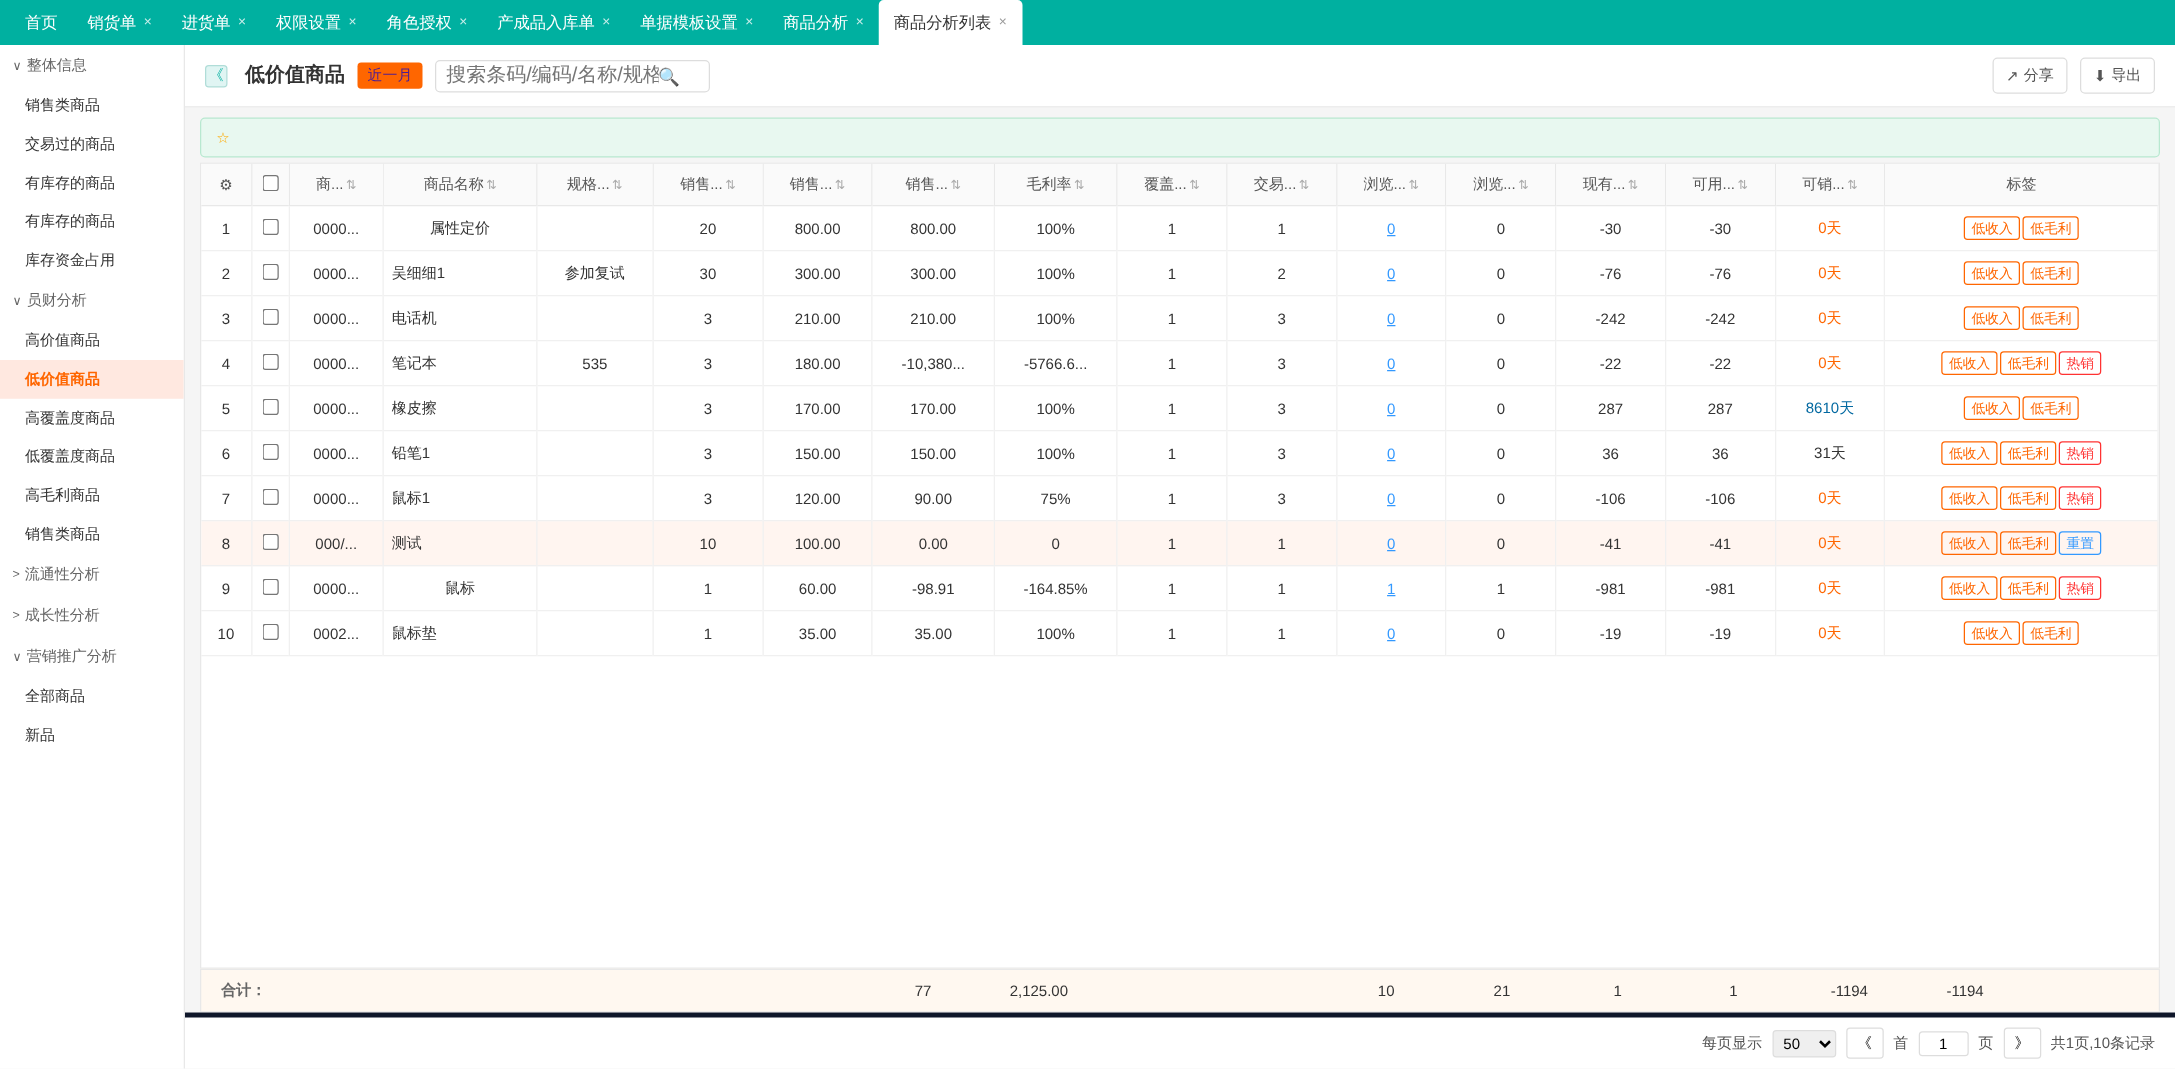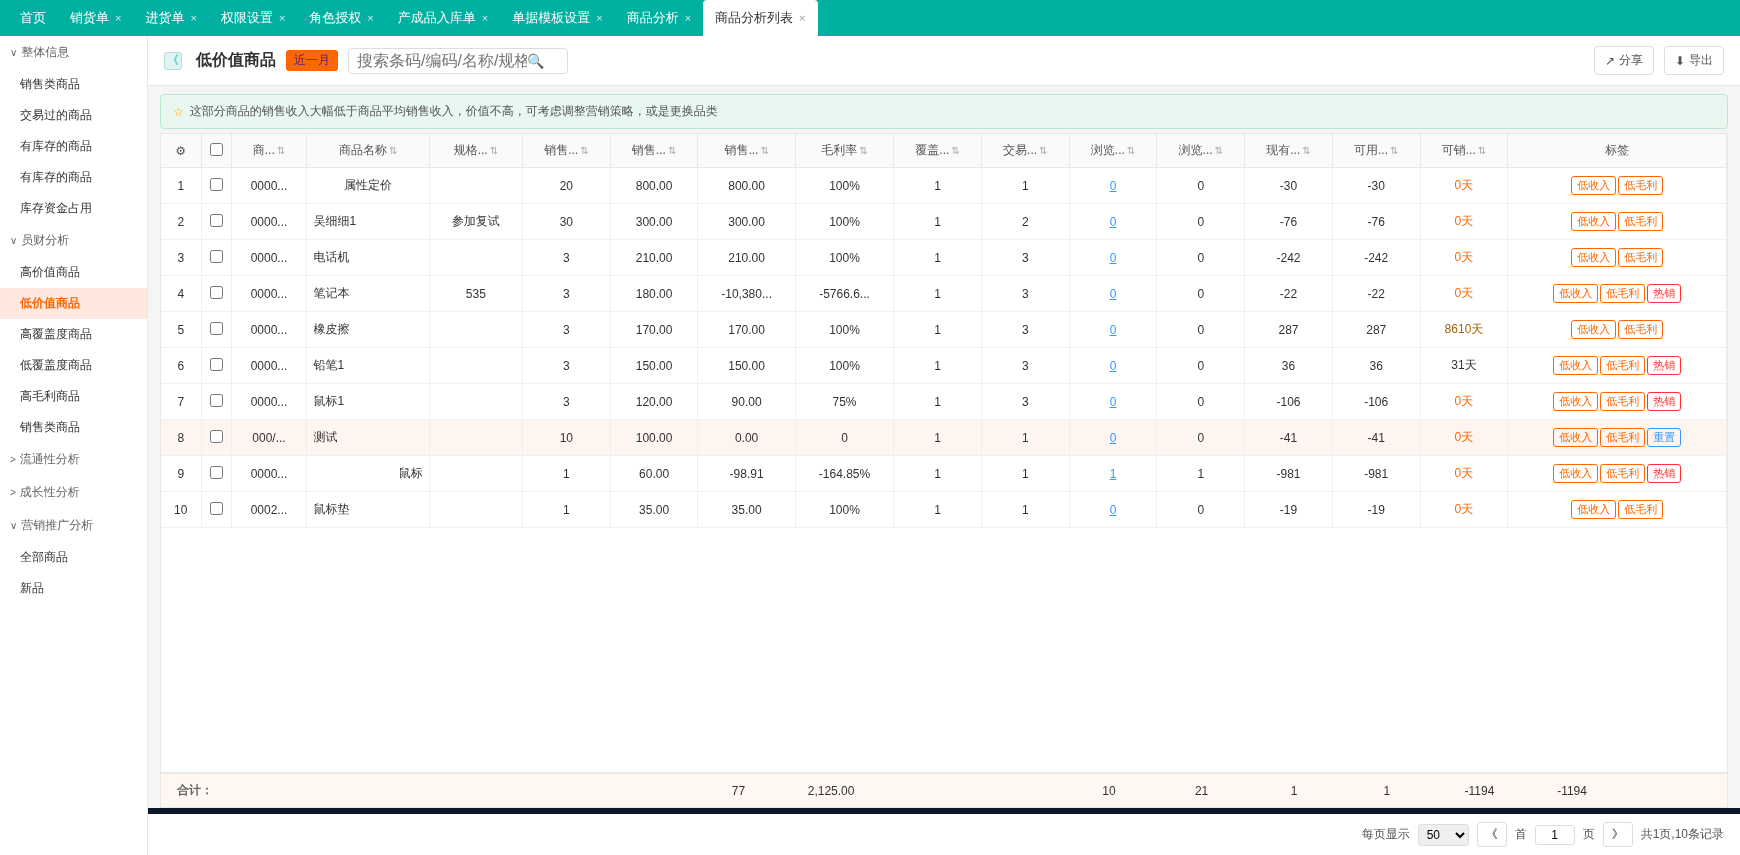--- a/index.html
+++ b/index.html
@@ -55,21 +55,21 @@
     .link-style { color: #3399ff; text-decoration: underline; cursor: pointer; }
     .sort-icon { color: #aaa; font-size: 10px; cursor: pointer; }
     
     
     .footer-total { background: #fff8f0; border-top: 2px solid #e8e8e8; padding: 8px 16px; display: flex; align-items: center; border: 1px solid #e8e8e8; margin: 0 12px; }
     .footer-label { color: #666; font-weight: bold; margin-right: 20px; padding-right: 20px; }
     .footer-cells { display: flex; flex: 1; }
     .footer-cell { flex: 1; text-align: center; color: #333; font-size: 12px; padding: 0 6px; }
     
     
-    .pagination-bar { background: #fff; border-top: 6px solid #0f172a; padding: 8px 16px; display: flex; align-items: center; justify-content: flex-end; gap: 8px; font-size: 12px; color: #555; }
+    .pagination-bar { background: #fff; border-top: 4px solid #0f172a; padding: 8px 16px; display: flex; align-items: center; justify-content: flex-end; gap: 8px; font-size: 12px; color: #555; }
     .page-size-select { border: 1px solid #ddd; border-radius: 3px; padding: 2px 4px; font-size: 12px; }
     .page-btn { border: 1px solid #ddd; background: #fff; padding: 3px 8px; cursor: pointer; border-radius: 3px; font-size: 12px; }
     .page-input { border: 1px solid #ddd; border-radius: 3px; padding: 2px 6px; width: 40px; text-align: center; font-size: 12px; }
     
     
     ::-webkit-scrollbar { width: 6px; height: 6px; }
     ::-webkit-scrollbar-track { background: #f1f1f1; }
     ::-webkit-scrollbar-thumb { background: #ccc; border-radius: 3px; }
 
     .collapse-btn { width: 18px; height: 18px; background: #e0f5f3; border: 1px solid #b0ddd8; border-radius: 3px; display: flex; align-items: center; justify-content: center; cursor: pointer; color: #00b0a0; font-size: 12px; margin-right: 4px; }
@@ -132,21 +132,20 @@
         <span>分享</span>
       </button>
       <button class="export-btn">
         <span>⬇</span>
         <span>导出</span>
       </button>
     </div>
 
     <div class="info-banner">
       <span class="info-icon">☆</span>
-      <span>这部分商品的销售收入大幅低于商品平均销售收入，价值不高，可考虑调整营销策略，或是更换品类</span>
     </div>
 
     <div class="table-wrapper">
       <table>
         <thead>
           <tr>
             <th class="num-col">⚙</th>
             <th class="checkbox-col"><input type="checkbox" style=""></th>
             <th>
                 <div class="col-label">商...<span class="sort-icon">⇅</span></div>
@@ -279,21 +278,21 @@
     <td>3</td>
     <td>170.00</td>
     <td>170.00</td>
     <td>100%</td>
     <td>1</td>
     <td>3</td>
     <td><span class="link-style">0</span></td>
     <td>0</td>
     <td>287</td>
     <td>287</td>
-    <td><span style="color:#a16207">8610天</span></td>
+    <td><span style="color:#0369a1">8610天</span></td>
     <td><span class="tag tag-orange">低收入</span><span class="tag tag-orange">低毛利</span></td>
   </tr>
             <tr>
     <td>6</td>
     <td><input type="checkbox" style=""></td>
     <td>0000...</td>
     <td style="text-align:left">铅笔1</td>
     <td></td>
     <td>3</td>
     <td>150.00</td>
@@ -343,21 +342,21 @@
     <td>0</td>
     <td>-41</td>
     <td>-41</td>
     <td><span style="color:#ff6600">0天</span></td>
     <td><span class="tag tag-orange">低收入</span><span class="tag tag-orange">低毛利</span><span class="tag tag-blue">重置</span></td>
   </tr>
             <tr>
     <td>9</td>
     <td><input type="checkbox" style=""></td>
     <td>0000...</td>
-    <td style="text-align:right">鼠标</td>
+    <td style="text-align:center">鼠标</td>
     <td></td>
     <td>1</td>
     <td>60.00</td>
     <td>-98.91</td>
     <td>-164.85%</td>
     <td>1</td>
     <td>1</td>
     <td><span class="link-style">1</span></td>
     <td>1</td>
     <td>-981</td>

